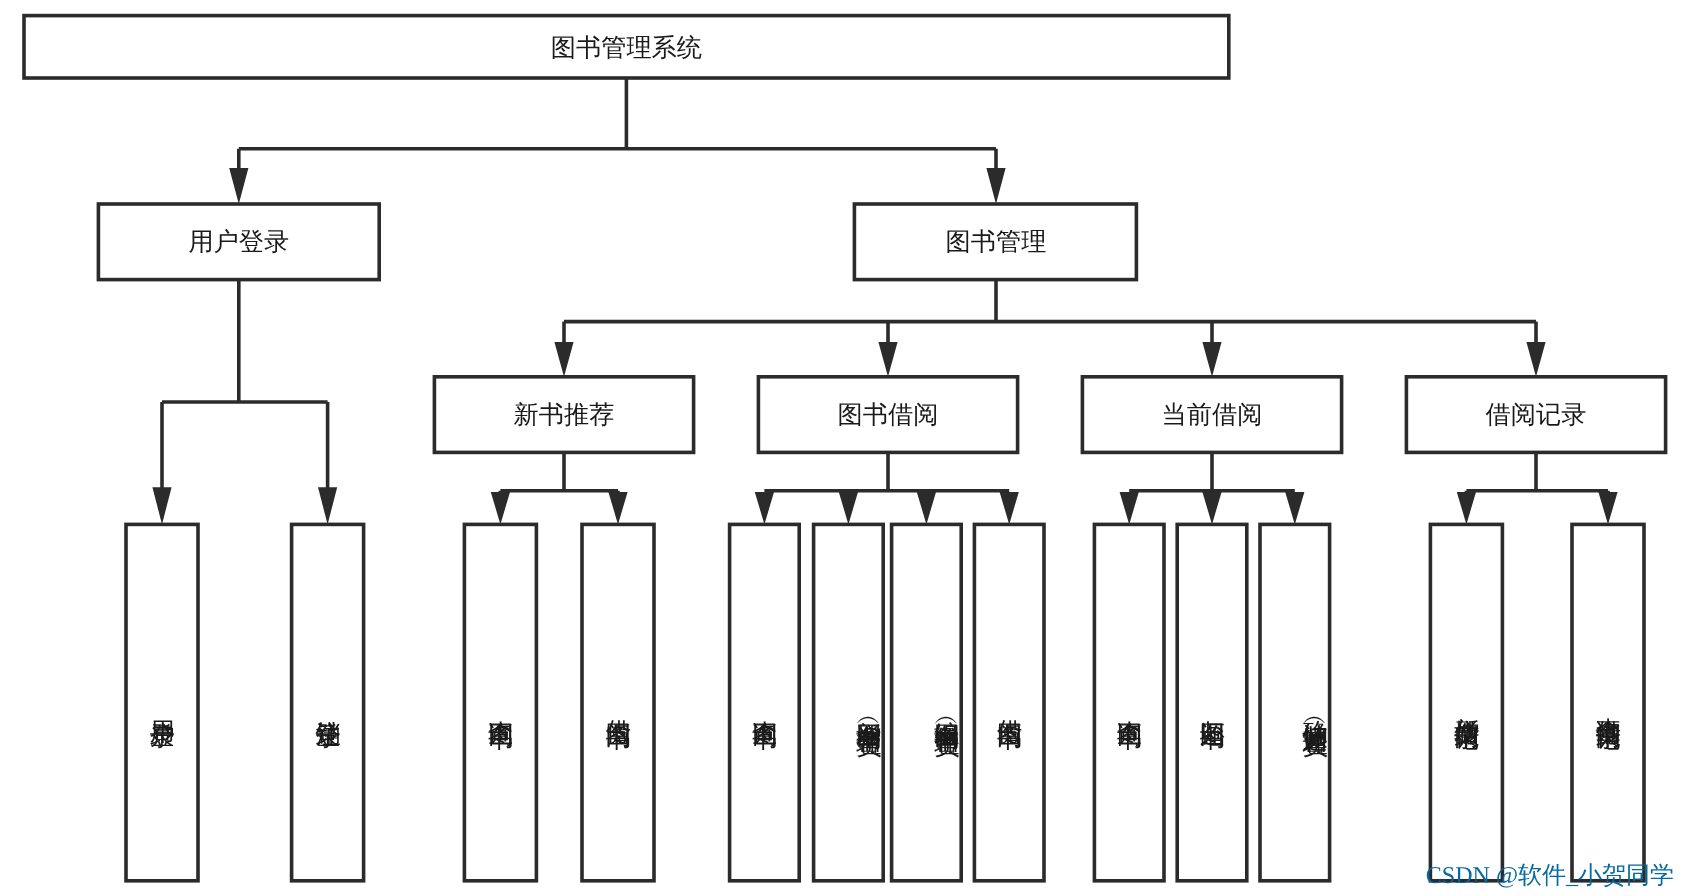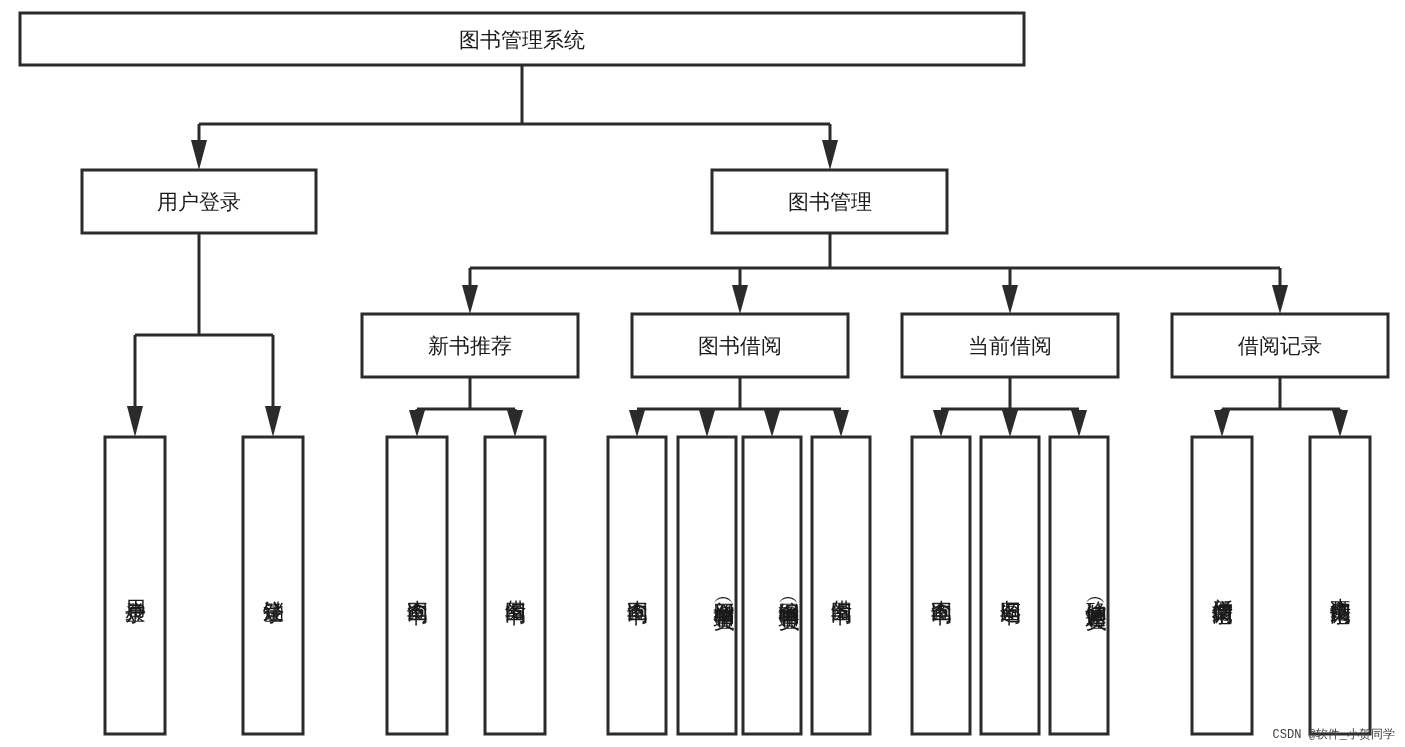--- a/index.html
+++ b/index.html
@@ -62,23 +62,23 @@
     align-items: center;
     justify-content: center;
     white-space: nowrap;
     pointer-events: none;
     user-select: none;
   }
   .watermark {
     position: absolute;
     right: 10px;
     bottom: 4px;
-    font-family: Liberation Mono, monospace;
-    font-size: 12px;
-    color: #404040;
+    font-family: Liberation Serif, serif;
+    font-size: 20px;
+    color: #0369a1;
     white-space: nowrap;
     user-select: none;
   }
 </style>
 </head>
 <body>
 
 <div id="diagram-root">
 
   <svg id="tree-svg" viewBox="0 0 1405 747">

